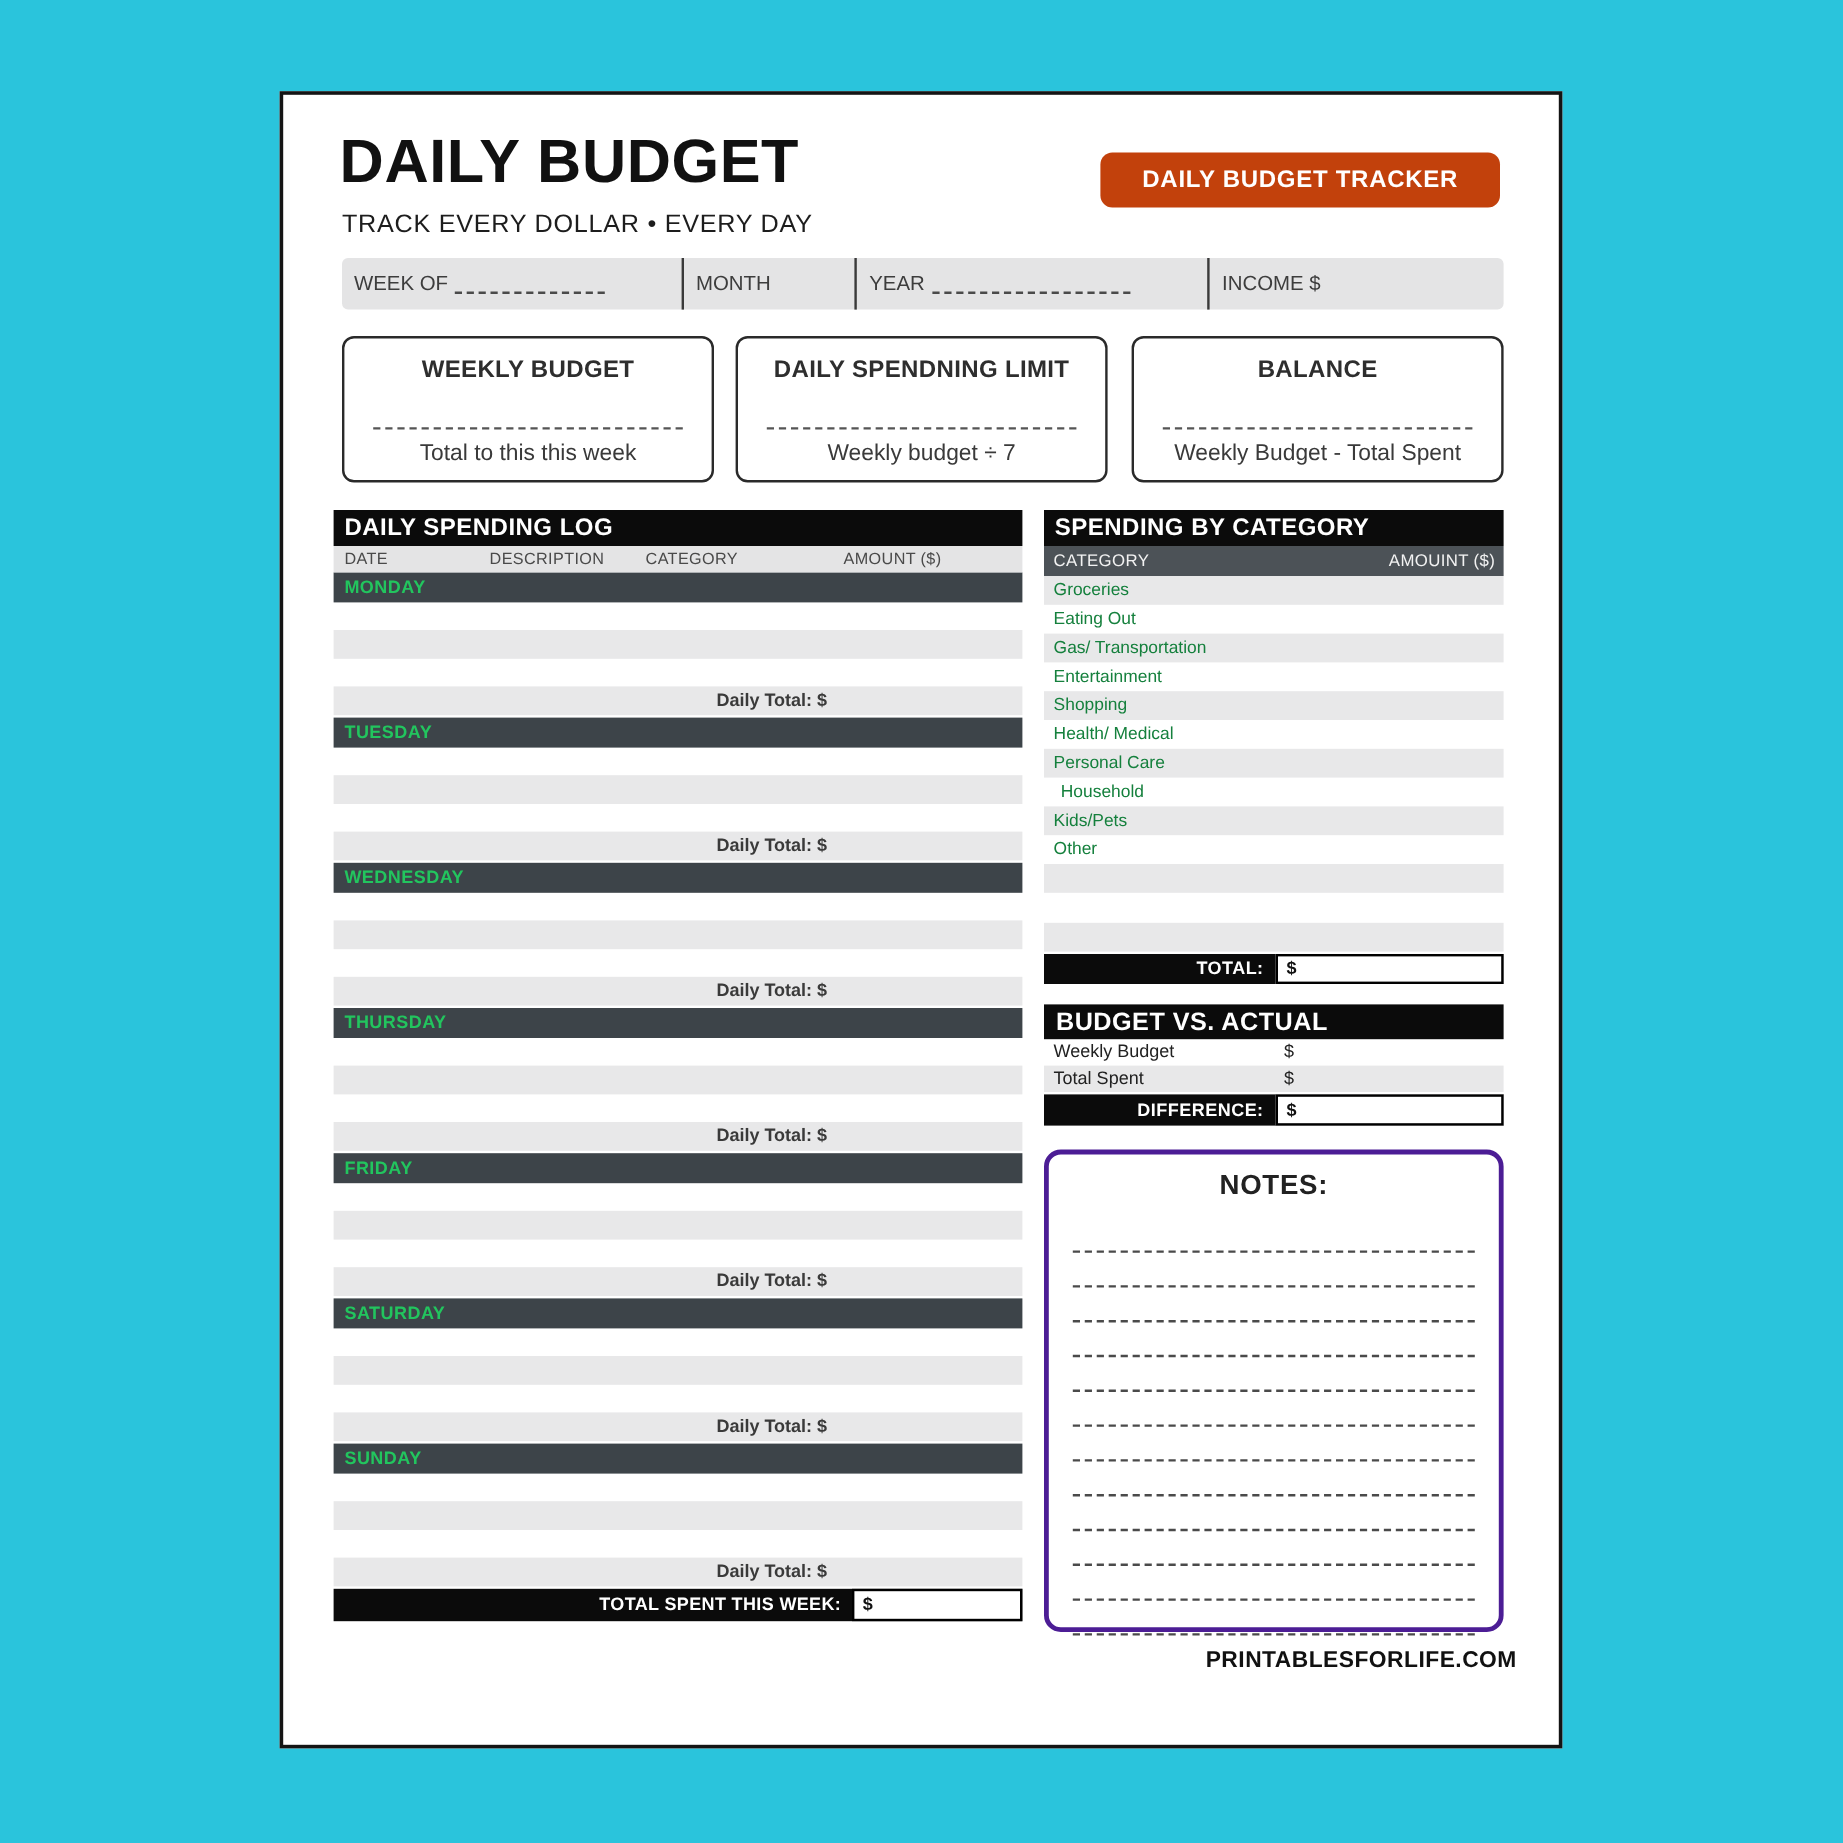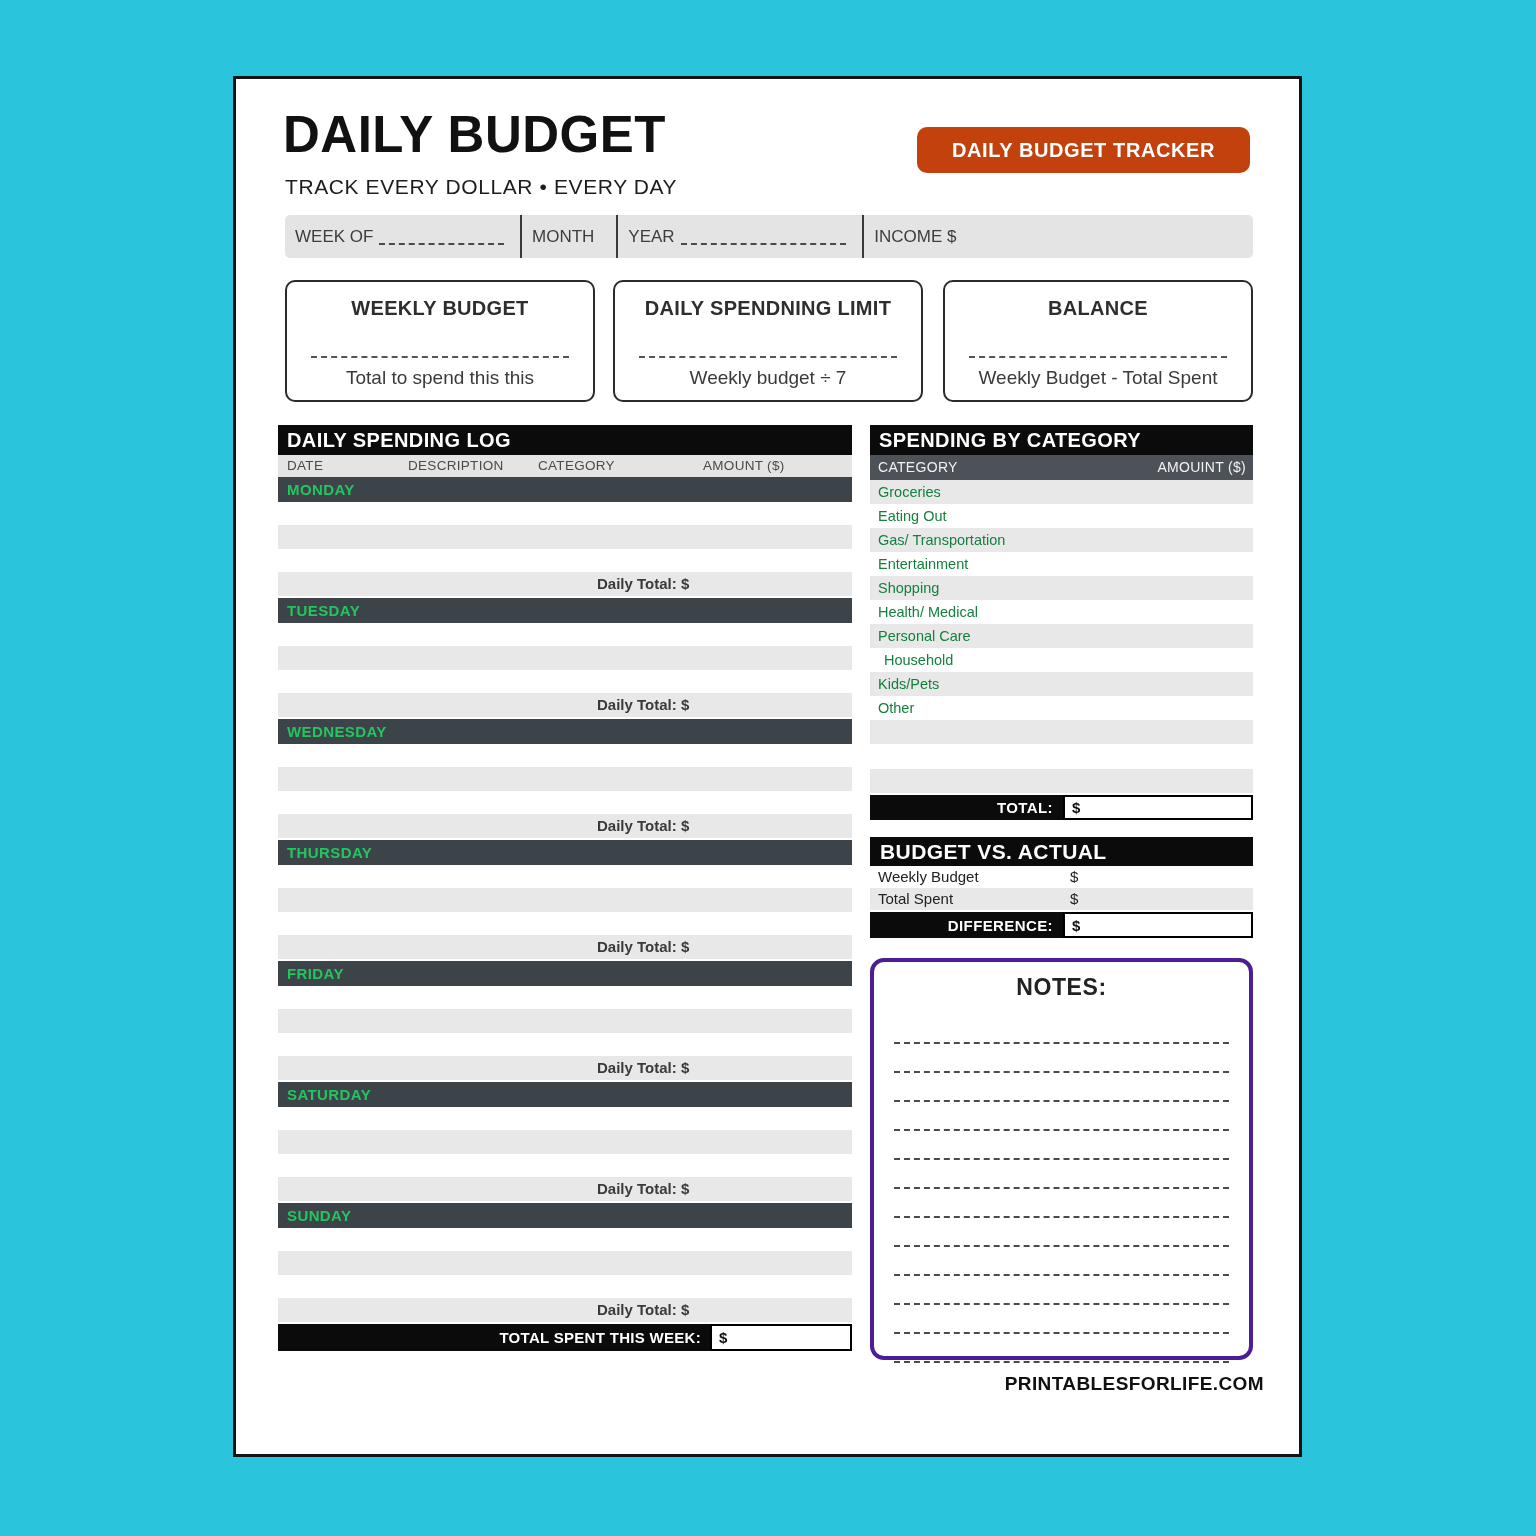--- a/index.html
+++ b/index.html
@@ -18,21 +18,21 @@
   .subtitle{position:absolute;left:49px;top:96px;font-size:21px;color:#1d1d1d;letter-spacing:0.6px;margin:0;text-align:right;}
   .badge{
     position:absolute;left:681px;top:48px;width:333px;height:46px;
     background:#c2410c;border-radius:10px;color:#fff;font-size:20px;font-weight:700;
     display:flex;align-items:center;justify-content:center;letter-spacing:0.6px;
   }
   
   .info-bar{position:absolute;left:49px;top:136px;width:968px;height:43px;background:#E4E4E5;border-radius:5px;display:flex;}
   .info-cell{display:flex;align-items:center;box-sizing:border-box;padding-left:10px;font-size:17px;color:#3d3d3d;}
   .info-cell.c1{width:235px;}　.info-cell.c2{width:247px;}
-  .info-cell.c2,.info-cell.c3,.info-cell.c4{border-left:2px solid #3a3a3a;}
+  .info-cell.c2,.info-cell.c3,.info-cell.c4{border-left:2px solid #3a3a3a;margin-left:48px;}
   .info-cell.c3{width:246px;}　.info-cell.c4{width:240px;}
   .blank{flex:1;height:0;border-bottom:2px dashed #4a4a4a;margin:14px 16px 0 6px;align-self:center;}
   
   .sbox{position:absolute;top:201px;width:310px;height:122px;border:2px solid #2a2a2a;border-radius:10px;box-sizing:border-box;}
   .sbox.b1{left:49px;} .sbox.b2{left:377px;} .sbox.b3{left:707px;}
   .sbox-title{margin-top:15px;text-align:center;font-size:20px;font-weight:700;color:#2e2e2e;letter-spacing:0.3px;}
   .sbox-line{position:absolute;left:8%;width:84%;top:74px;border-top:2px dashed #555;}
   .sbox-caption{position:absolute;bottom:11px;width:100%;text-align:center;font-size:19px;color:#3a3a3a;}
   
   .log{position:absolute;left:42px;top:346px;width:574px;}
@@ -100,21 +100,21 @@
     </div>
     <div class="info-cell c4">
       <span>INCOME $</span>
       <span class="blank"></span>
     </div>
   </div>
 
   <div class="sbox b1">
     <div class="sbox-title">WEEKLY BUDGET</div>
     <div class="sbox-line"></div>
-    <div class="sbox-caption">Total to spend this this</div>
+    <div class="sbox-caption">Total to this this week</div>
   </div>
   <div class="sbox b2">
     <div class="sbox-title">DAILY SPENDNING LIMIT</div>
     <div class="sbox-line"></div>
     <div class="sbox-caption">Weekly budget ÷ 7</div>
   </div>
   <div class="sbox b3">
     <div class="sbox-title">BALANCE</div>
     <div class="sbox-line"></div>
     <div class="sbox-caption">Weekly Budget - Total Spent</div>

